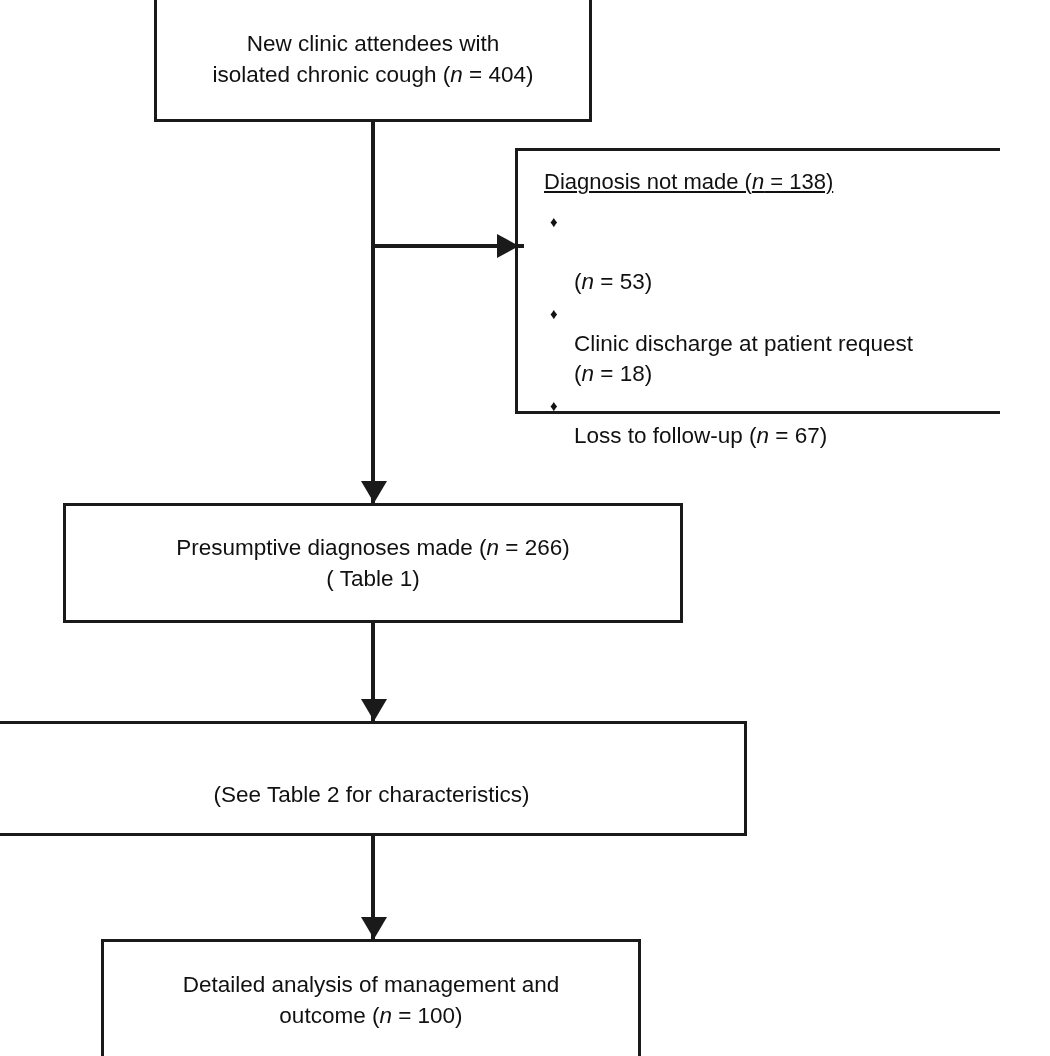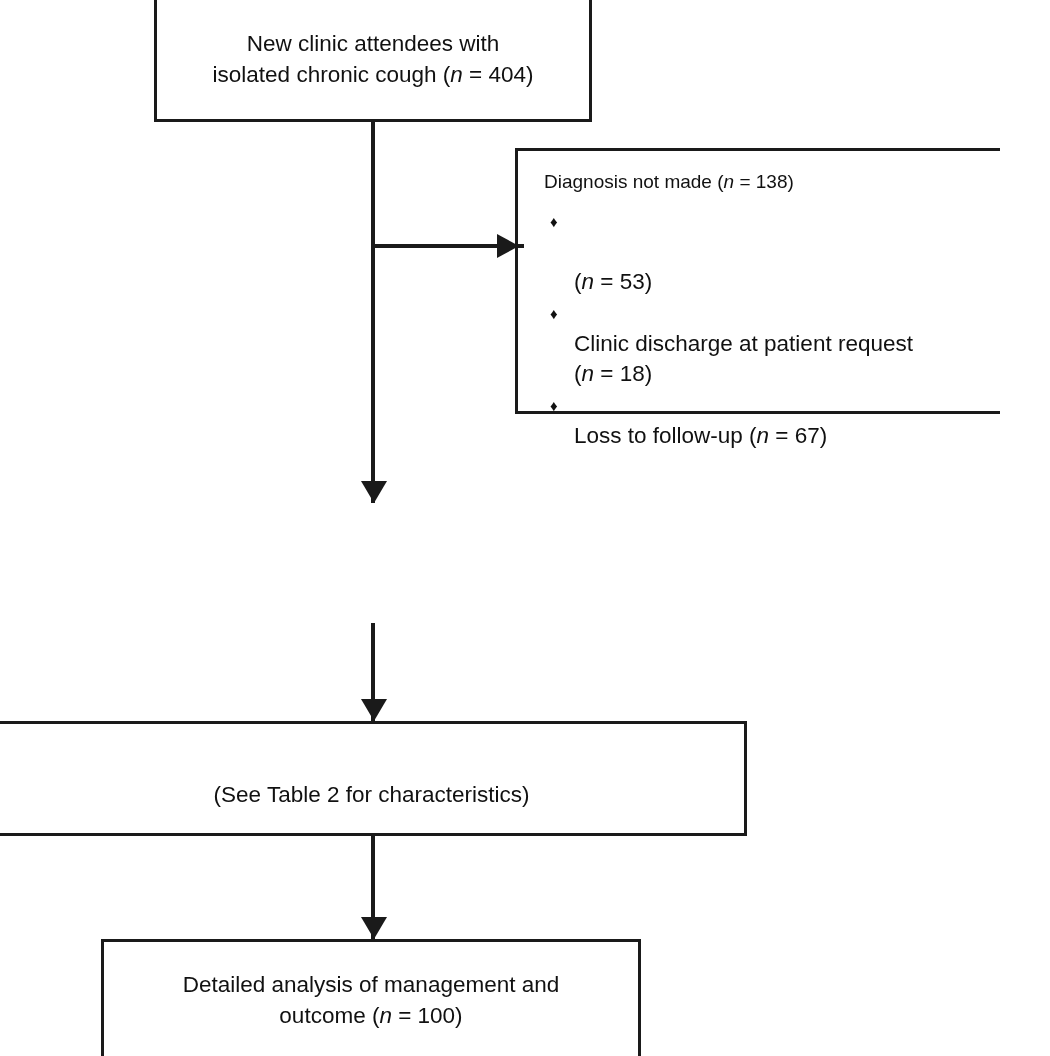--- a/index.html
+++ b/index.html
@@ -49,24 +49,25 @@
   
   #node-nodiagnosis {
     left: 515px;
     top: 148px;
     width: 531px;
     height: 266px;
     display: block;
     padding: 14px 16px 10px 18px;
   }
   #node-nodiagnosis .heading {
-    font-size: 19px;
+    font-size: 22px;
     line-height: 30px;
     color: #111111;
     margin: 2px 0 10px 8px;
+    text-decoration: underline;
   }
   #node-nodiagnosis ul {
     list-style: none;
     margin: 0;
     padding: 0;
   }
   #node-nodiagnosis li {
     position: relative;
     font-size: 22.5px;
     line-height: 30px;
@@ -169,20 +170,23 @@
       </li>
       <li>
         <span class="bullet">♦</span><span>Clinic discharge at patient request</span><br><span>(</span><span class="ital">n</span><span> = 18)</span>
       </li>
       <li>
         <span class="bullet">♦</span><span>Loss to follow-up (</span><span class="ital">n</span><span> = 67)</span>
       </li>
     </ul>
   </div>
 
+  <div class="node" id="node-presumptive">
+    <div class="txt"><span>Presumptive diagnoses made (</span><span class="ital">n</span><span> = 266)</span><br><span>( Table 1)</span></div>
+  </div>
 
   <div class="node" id="node-sample">
     <div class="txt"><br><span>(See Table 2 for characteristics)</span></div>
   </div>
 
   <div class="node" id="node-analysis">
     <div class="txt"><span>Detailed analysis of management and</span><br><span>outcome (</span><span class="ital">n</span><span> = 100)</span></div>
   </div>
 
   <div class="line-v" id="conn-trunk-1"></div>

